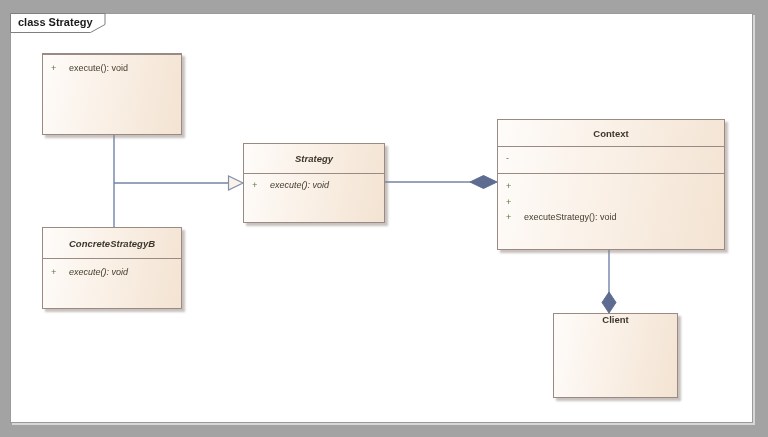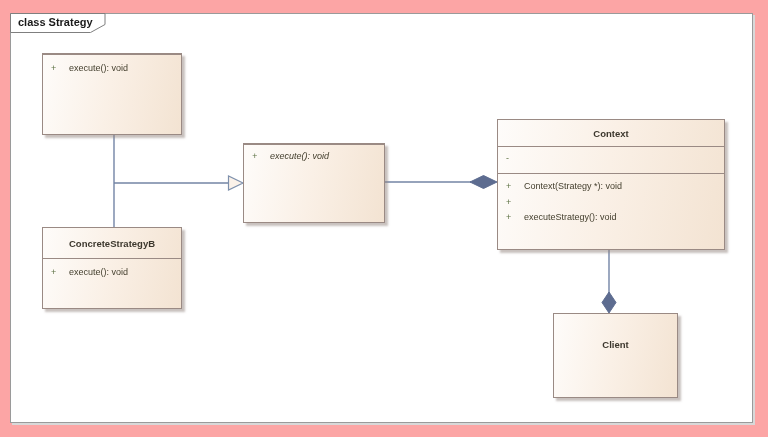--- a/index.html
+++ b/index.html
@@ -1,17 +1,17 @@
 <!DOCTYPE html>
 <html><head>
 <meta charset="utf-8">
 <style>
   html,body{margin:0;padding:0;background:#ffffff;}
   body{font-family:"Liberation Sans", sans-serif;}
-  #canvas{position:relative;width:768px;height:437px;background:#fca5a5;overflow:hidden;}
+  #canvas{position:relative;width:768px;height:437px;background:#a3a3a3;overflow:hidden;}
 
   
   .frame{position:absolute;left:10px;top:13px;width:743px;height:410px;
          border:1px solid #9a9a9a;box-sizing:border-box;
          box-shadow:2px 2px 0 #d8d8d8;background:#ffffff;}
   .frame-tab{position:absolute;left:10px;top:13px;width:96px;height:20px;}
   .frame-label{position:absolute;left:18px;top:16px;font-size:11px;font-weight:bold;
                color:#1a1a1a;white-space:nowrap;}
 
   
@@ -26,37 +26,37 @@
              font-weight:bold;font-size:9.5px;color:#3c372d;box-sizing:border-box;}
   .comp{box-sizing:border-box;border-top:1px solid #9a8a84;}
   .m-row{display:flex;padding:0 6px 0 8px;font-size:9px;line-height:11px;color:#45402f;}
   .m-vis{width:18px;flex:none;color:#5f7447;}
   .m-sig{flex:1;white-space:nowrap;}
 
   .box-a{left:42px;top:53px;width:140px;height:82px;}
   .box-a .uml-title{height:34px;}
   .box-a .comp{padding-top:8px;}
 
-  .box-b{left:42px;top:227px;width:140px;height:82px;}
+  .box-b{left:42px;top:227px;width:140px;height:82px;font-style:italic;}
   .box-b .uml-title{height:30px;}
   .box-b .comp{padding-top:8px;}
 
   .box-s{left:243px;top:143px;width:142px;height:80px;}
   .box-s .uml-title{height:29px;font-style:italic;}
   .box-s .comp{padding-top:6px;}
   .box-s .m-row{font-style:italic;}
 
   .box-c{left:497px;top:119px;width:228px;height:131px;}
   .box-c .uml-title{height:26px;text-align:right;}
   .box-c .attrs{height:27px;padding-top:6px;}
   .box-c .ops{padding-top:7px;}
   .box-c .ops .m-row{margin-bottom:4.5px;}
 
   .box-cl{left:553px;top:313px;width:125px;height:85px;}
-  .box-cl .uml-title{padding-top:25px;justify-content:center;}
+  .box-cl .uml-title{padding-top:0;justify-content:center;}
 </style>
 </head>
 <body>
 
 <div id="canvas">
 
   <div class="frame"></div>
   <svg class="frame-tab" viewBox="0 0 96 20">
     <polygon points="0.5,0.5 95,0.5 95,11.5 80.5,19.5 0.5,19.5" fill="#ffffff" stroke="#7f7f7f" stroke-width="1"></polygon>
   </svg>
@@ -89,39 +89,39 @@
     <div class="uml-title">ConcreteStrategyB</div>
     <div class="comp ops">
   <div class="m-row">
     <span class="m-vis">+</span>
     <span class="m-sig">execute(): void</span>
   </div>
 </div>
   </div>
 
   <div class="uml-box box-s">
+    <div class="uml-title">Strategy</div>
     <div class="comp ops">
   <div class="m-row">
     <span class="m-vis">+</span>
     <span class="m-sig">execute(): void</span>
   </div>
 </div>
   </div>
 
   <div class="uml-box box-c">
     <div class="uml-title">Context</div>
     <div class="comp attrs">
   <div class="m-row">
     <span class="m-vis">-</span>
   </div>
 </div>
     <div class="comp ops">
   <div class="m-row">
     <span class="m-vis">+</span>
-    <span class="m-sig">Context(Strategy *): void</span>
   </div>
 
   <div class="m-row">
     <span class="m-vis">+</span>
   </div>
 
   <div class="m-row">
     <span class="m-vis">+</span>
     <span class="m-sig">executeStrategy(): void</span>
   </div>

